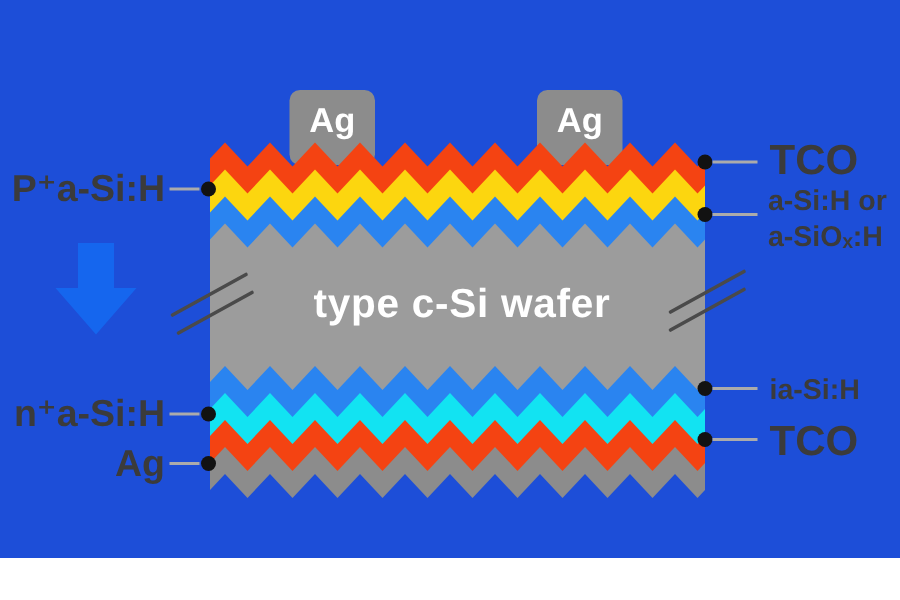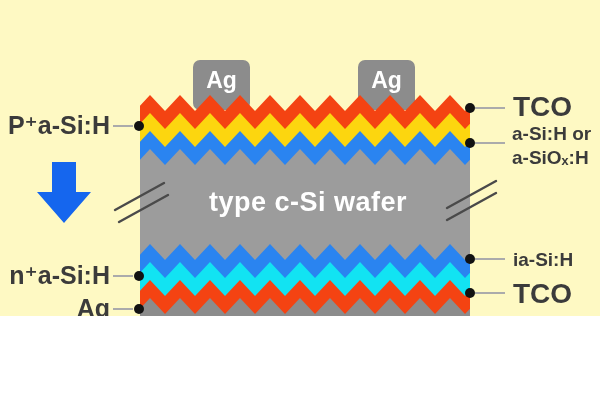--- a/index.html
+++ b/index.html
@@ -1,16 +1,16 @@
 <!DOCTYPE html>
 <html><head>
 <meta charset="utf-8">
 <style>
   html,body{margin:0;padding:0;background:#ffffff;}
-  .canvas{position:relative;width:600px;height:316px;background:#fef9c3;overflow:hidden;
+  .canvas{position:relative;width:600px;height:372px;background:#1d4ed8;overflow:hidden;
           font-family:"Liberation Sans",sans-serif;}
   svg text{font-family:"Liberation Sans","DejaVu Sans",sans-serif;font-weight:bold;}
   .lbl-big{font-size:25px;}
   .lbl-tco{font-size:28px;}
   .lbl-small{font-size:19px;}
   .lbl-wafer{font-size:27px;letter-spacing:0.5px;}
   .leader{stroke-width:2;}
   .breakmark{stroke-width:2.4;stroke-linecap:round;fill:none;}
 </style>
 </head>

